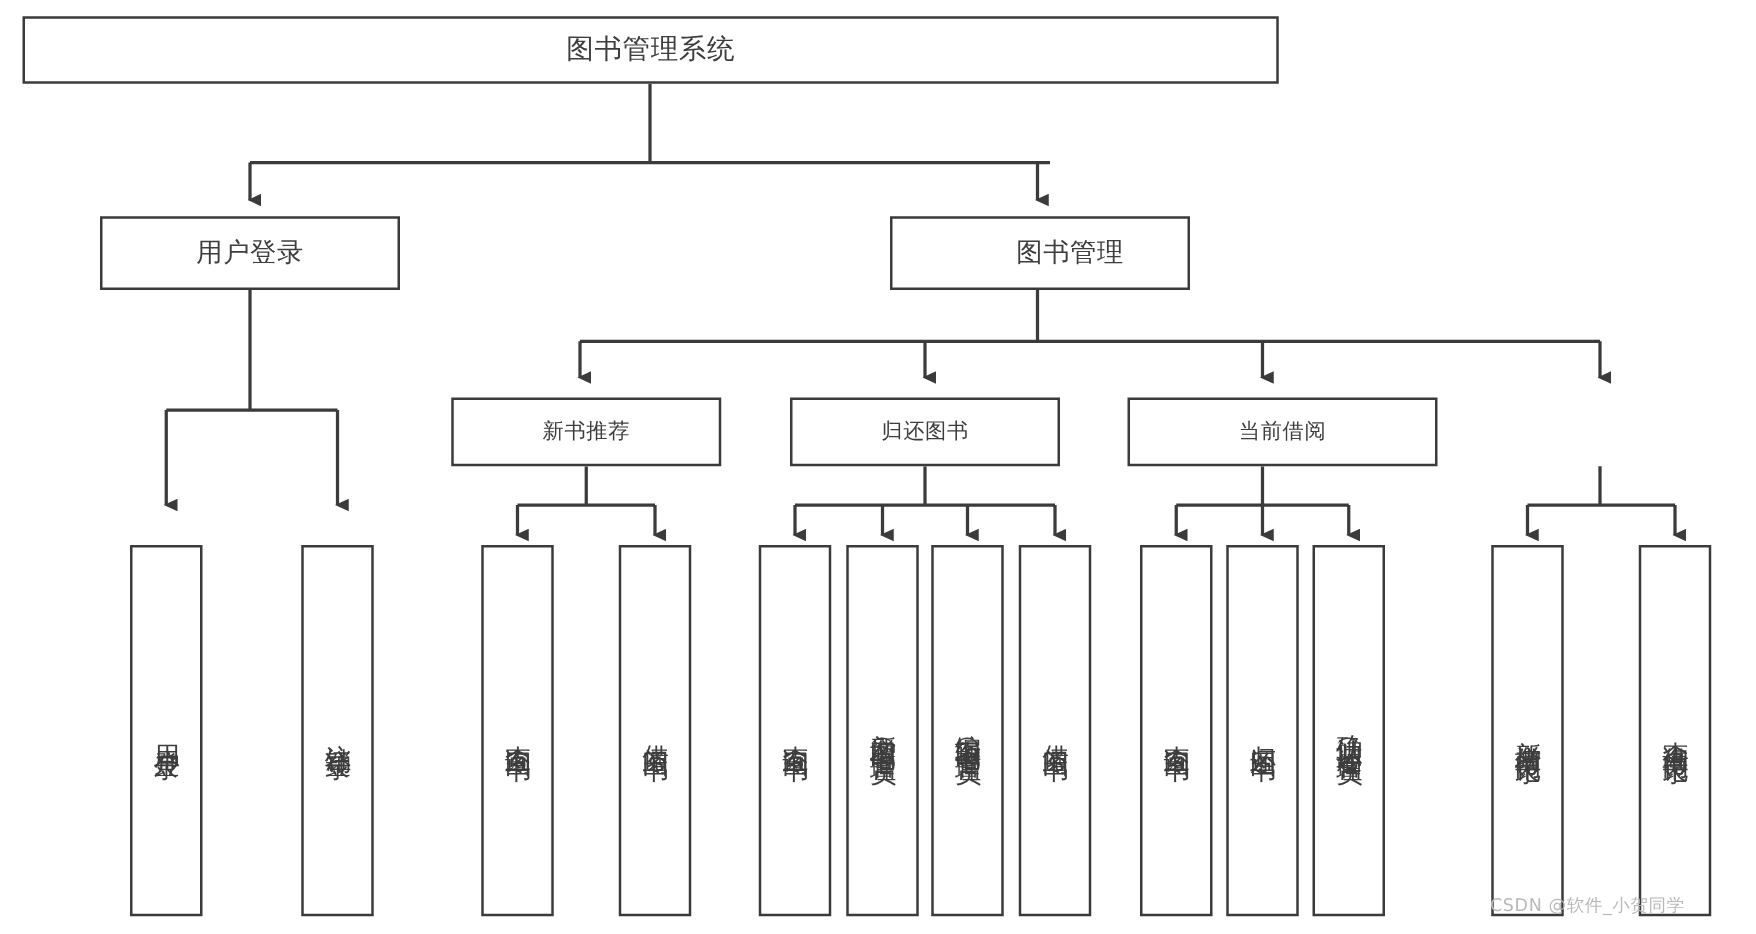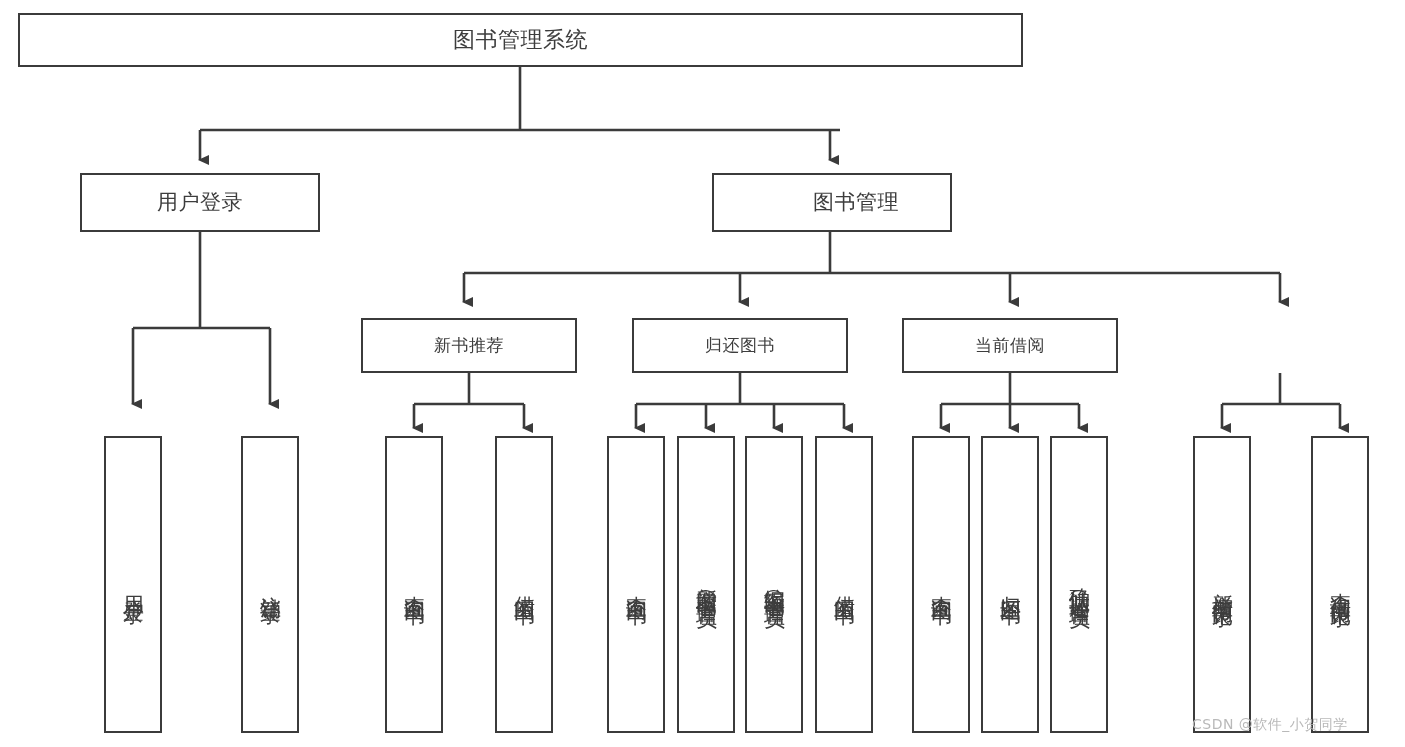--- a/index.html
+++ b/index.html
@@ -141,21 +141,21 @@
   </div>
 
   <div class="node lvl3 horiz" style="left:361px; top:318px; width:216px; height:55px;">
     <span class="label">新书推荐</span>
   </div>
 
   <div class="node lvl3 horiz" style="left:632px; top:318px; width:216px; height:55px;">
     <span class="label">归还图书</span>
   </div>
 
-  <div class="node lvl3 horiz" style="left:902px; top:318px; width:216px; height:55px;">
+  <div class="node lvl3 horiz" style="left:902px; top:318px; width:248px; height:55px;">
     <span class="label">当前借阅</span>
   </div>
 
 
   <div class="node leaf" style="left:104px; top:436px; width:58px; height:297px;">
     <span class="label">用户登录</span>
   </div>
 
   <div class="node leaf" style="left:241px; top:436px; width:58px; height:297px;">
     <span class="label">注销登录</span>

